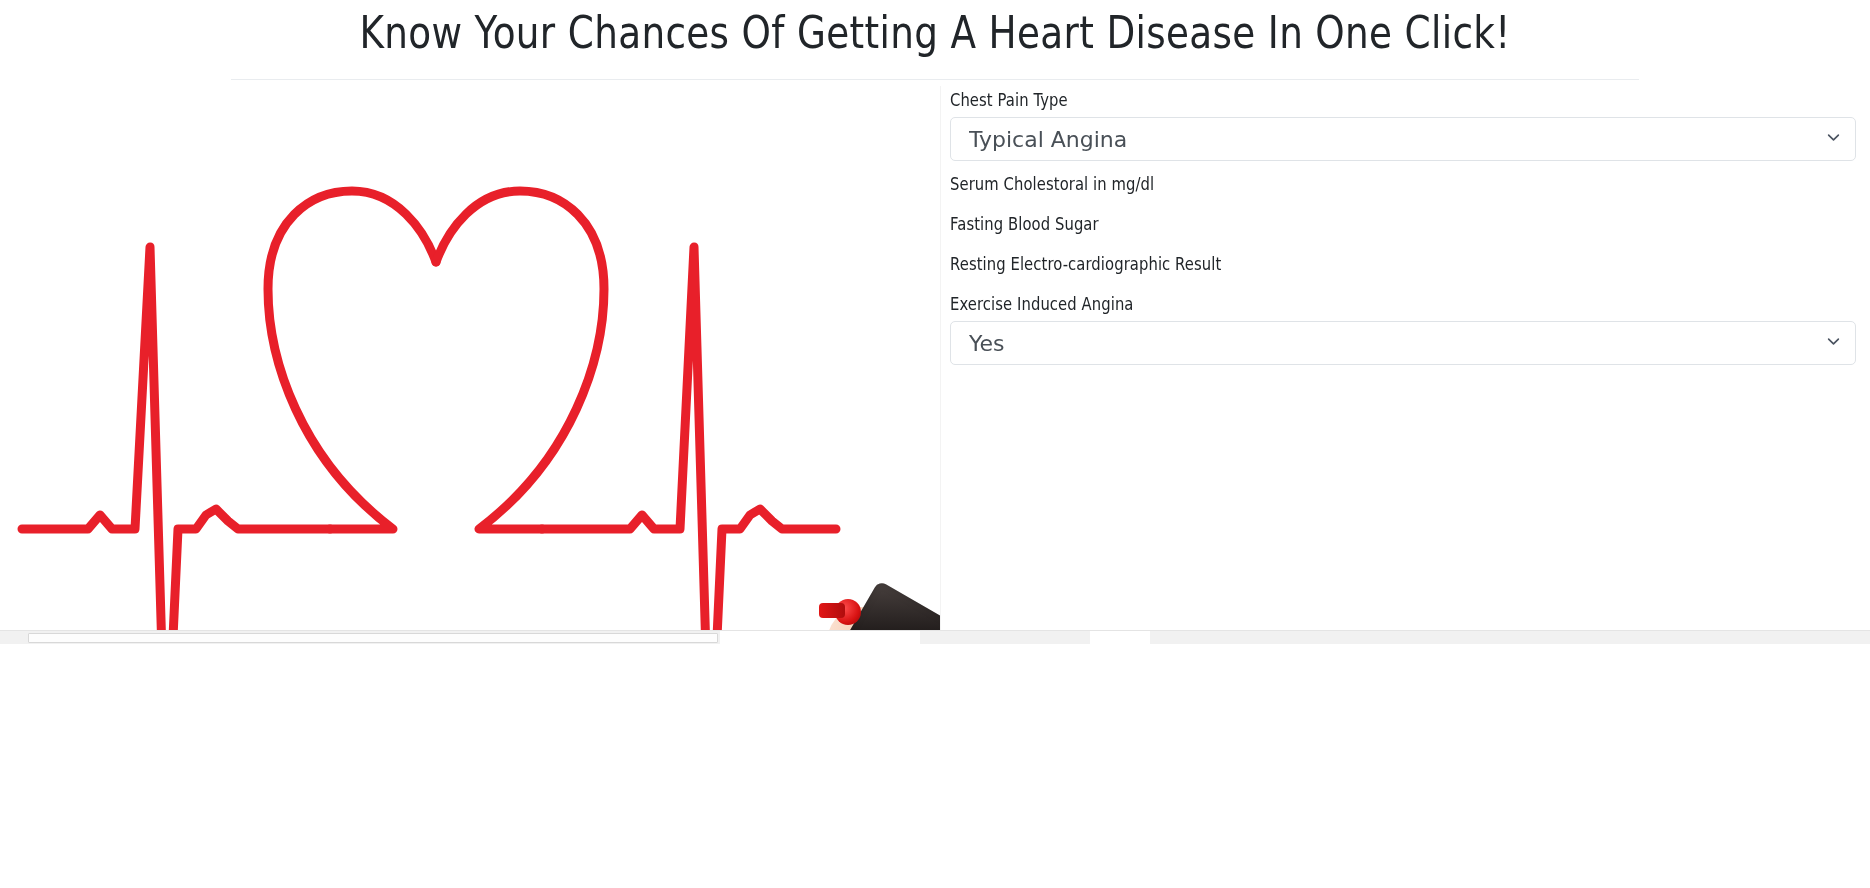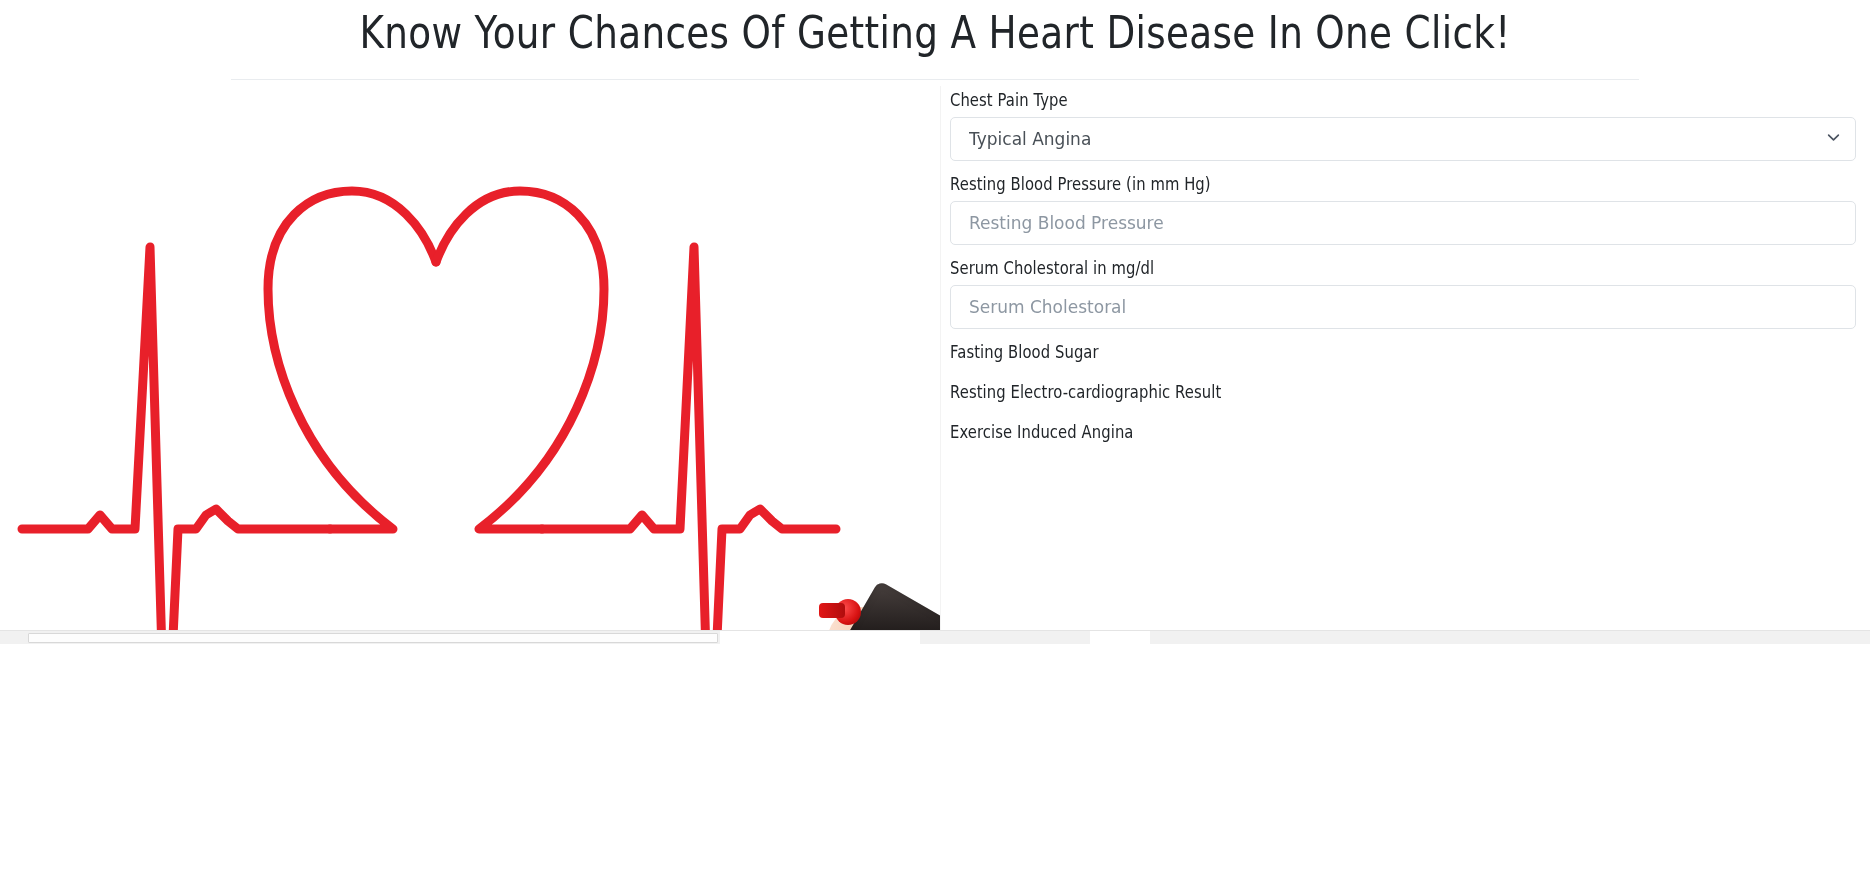--- a/index.html
+++ b/index.html
@@ -154,21 +154,21 @@
     transform-origin: left center;
     white-space: nowrap;
   }
   .field-shell { position: relative; }
   .form-control {
     display: block;
     width: 100%;
     height: 44px;
     padding: 6px 34px 6px 18px;
     font-family: "DejaVu Sans", sans-serif;
-    font-size: 17px;
+    font-size: 22px;
     line-height: 30px;
     color: #495057;
     background-color: #ffffff;
     border: 1px solid #dfe3e7;
     border-radius: 5px;
     outline: none;
     appearance: none;
     -webkit-appearance: none;
   }
   .form-control::placeholder { color: #8d97a2; opacity: 1; }
@@ -283,45 +283,44 @@
         <div class="field-shell">
           <input class="form-control is-select" readonly="" value="Typical Angina" style="">
           <span class="chev">
             <svg viewBox="0 0 16 16">
                 <path d="M2 5 L8 11 L14 5" fill="none" stroke="#4a5360" stroke-width="2" stroke-linecap="round" stroke-linejoin="round"></path>
               </svg>
           </span>
         </div>
       </div>
 
-      <div class="form-group">
-        <label class="form-label">Resting Blood Pressure (in mm Hg)</label>
+
+      <div class="form-group">
+        <label class="form-label">Serum Cholestoral in mg/dl</label>
+      </div>
+
+      <div class="form-group">
+        <label class="form-label">Fasting Blood Sugar</label>
+      </div>
+
+      <div class="form-group">
+        <label class="form-label">Resting Electro-cardiographic Result</label>
+      </div>
+
+
+      <div class="form-group">
+        <label class="form-label">Exercise Induced Angina</label>
         <div class="field-shell">
-          <input class="form-control" type="text" placeholder="Resting Blood Pressure" style="">
+          <input class="form-control is-select" readonly="" value="Yes" style="">
+          <span class="chev">
+            <svg viewBox="0 0 16 16">
+                <path d="M2 5 L8 11 L14 5" fill="none" stroke="#4a5360" stroke-width="2" stroke-linecap="round" stroke-linejoin="round"></path>
+              </svg>
+          </span>
         </div>
-      </div>
-
-      <div class="form-group">
-        <label class="form-label">Serum Cholestoral in mg/dl</label>
-        <div class="field-shell">
-          <input class="form-control" type="text" placeholder="Serum Cholestoral" style="">
-        </div>
-      </div>
-
-      <div class="form-group">
-        <label class="form-label">Fasting Blood Sugar</label>
-      </div>
-
-      <div class="form-group">
-        <label class="form-label">Resting Electro-cardiographic Result</label>
-      </div>
-
-
-      <div class="form-group">
-        <label class="form-label">Exercise Induced Angina</label>
       </div>
 
     </form>
   </div>
 
   <div class="hscroll">
     <div class="hscroll-thumb"></div>
     <div class="hscroll-seg seg-a"></div>
     <div class="hscroll-seg seg-b"></div>
   </div>

